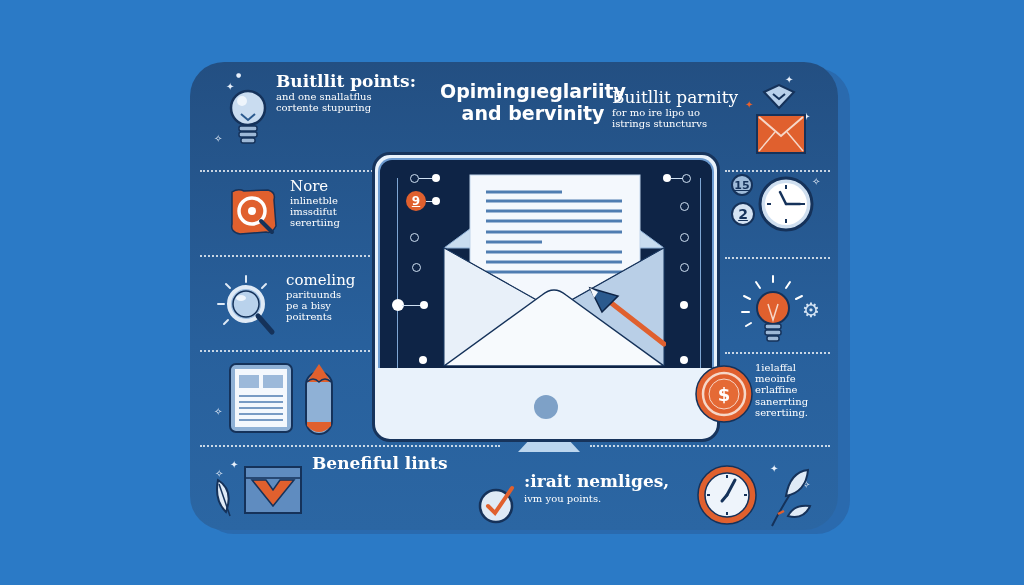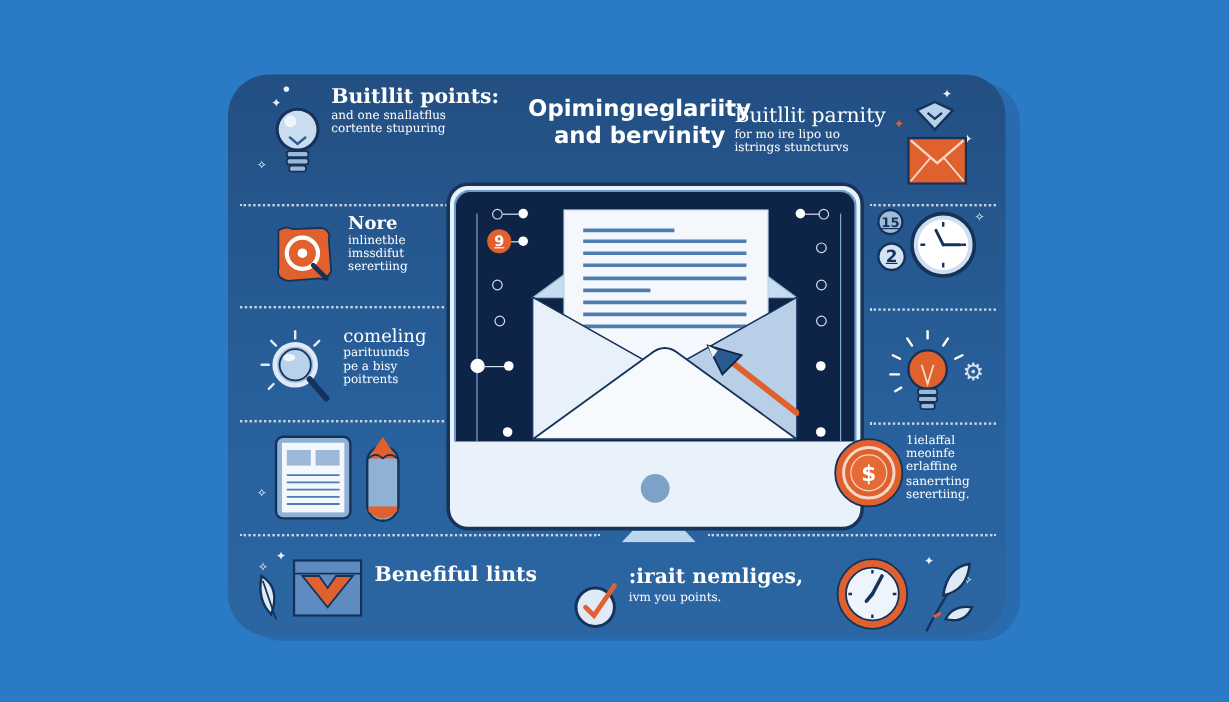--- a/index.html
+++ b/index.html
@@ -122,21 +122,21 @@
 
   <div class="abs" style="left:36px; top:124px; width:56px; height:56px;">
     <svg width="56" height="56" viewBox="0 0 56 56">
       <path d="M6 6 Q12 2 18 5 L42 4 Q50 6 48 14 L50 40 Q46 48 40 46 L14 48 Q4 46 6 38 Z" fill="#e0602e" stroke="#15325a" stroke-width="1.5"></path>
       <circle cx="26" cy="25" r="13" fill="none" stroke="#fff" stroke-width="3.5"></circle>
       <circle cx="26" cy="25" r="4" fill="#fff"></circle>
       <line x1="35" y1="35" x2="46" y2="46" stroke="#15325a" stroke-width="4" stroke-linecap="round"></line>
     </svg>
   </div>
   <div class="txt" style="left:100px; top:116px;">
-    <span class="l1" style="font-size:15px; font-weight:bold;">Nore</span>
+    <span class="l1" style="font-size:15px; font-weight:normal;">Nore</span>
     <span class="ln">inlinetble</span>
     <span class="ln">imssdifut</span>
     <span class="ln">serertiing</span>
   </div>
 
   <div class="abs" style="left:24px; top:210px; width:70px; height:70px;">
     <svg width="70" height="70" viewBox="0 0 70 70">
       <g stroke="#dfeaf6" stroke-width="2" stroke-linecap="round">
         <line x1="32" y1="4" x2="32" y2="10"></line>
         <line x1="12" y1="12" x2="16" y2="16"></line>
@@ -316,21 +316,21 @@
       <line x1="7" y1="8" x2="18" y2="40" stroke="#15325a" stroke-width="1.5"></line>
     </svg>
   </div>
   <div class="abs" style="left:54px; top:404px; width:58px; height:48px;">
     <svg width="58" height="48" viewBox="0 0 58 48">
       <rect x="1" y="1" width="56" height="46" fill="#5f8cc0" stroke="#15325a" stroke-width="2"></rect>
       <line x1="1" y1="12" x2="57" y2="12" stroke="#15325a" stroke-width="1.5"></line>
       <path d="M8 14 L22 14 L29 24 L36 14 L50 14 L29 40 Z" fill="#e0602e" stroke="#15325a" stroke-width="1.5"></path>
     </svg>
   </div>
-  <div class="txt" style="left:122px; top:408px;">
+  <div class="txt" style="left:122px; top:392px;">
     <span class="l1">Benefiful lints</span>
   </div>
 
   <div class="abs" style="left:288px; top:420px; width:42px; height:42px;">
     <svg width="42" height="42" viewBox="0 0 42 42">
       <circle cx="18" cy="24" r="16" fill="#dfeaf6" stroke="#15325a" stroke-width="2.5"></circle>
       <path d="M10 24 L17 31 L34 6" fill="none" stroke="#e0602e" stroke-width="4" stroke-linecap="round"></path>
     </svg>
   </div>
   <div class="txt" style="left:334px; top:410px;">

